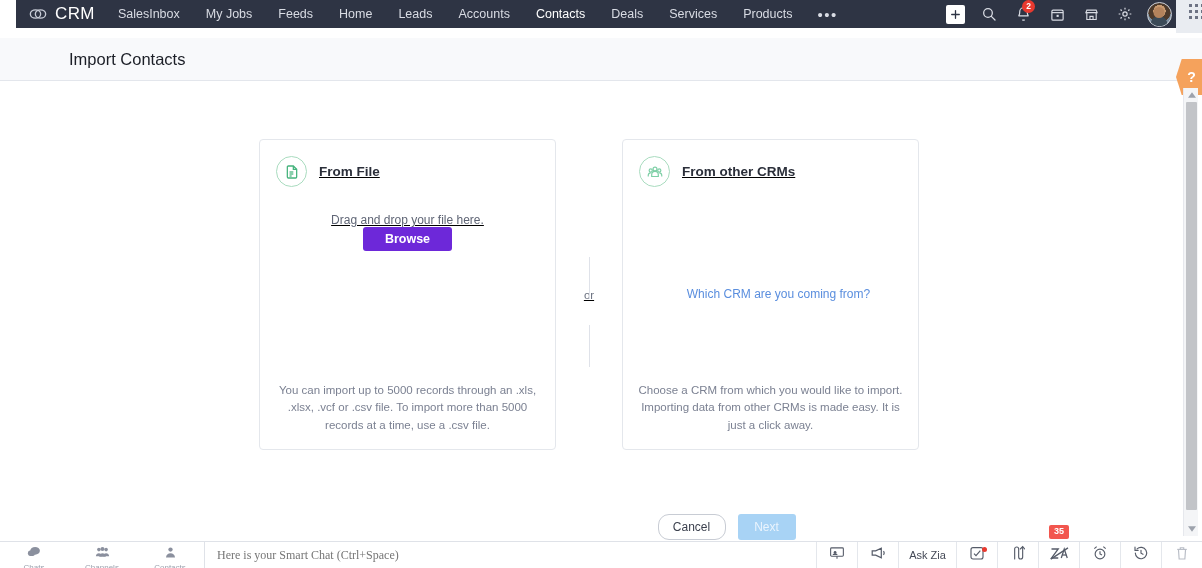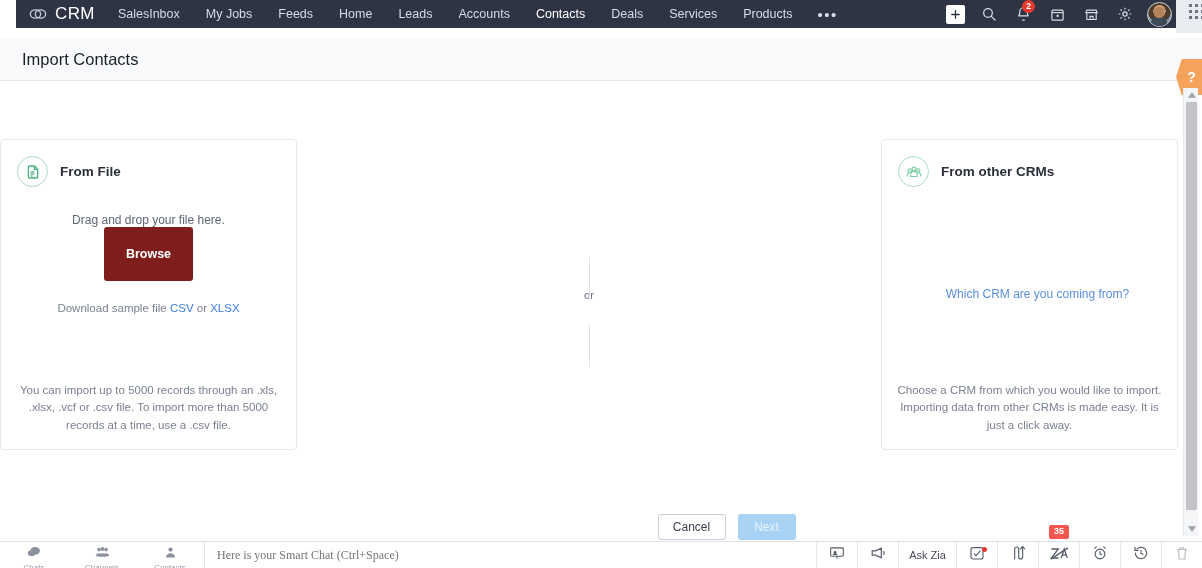--- a/index.html
+++ b/index.html
@@ -82,30 +82,30 @@
     display: flex; align-items: center; justify-content: center; cursor: pointer;
   }
 
   
   .pagehead {
     position: absolute; top: 38px; left: 0;
     width: 1202px; height: 43px;
     background: #f8f9fb; border-bottom: 1px solid #e3e6ec;
     display: flex; align-items: center;
   }
-  .pagetitle { font-size: 16.5px; color: #1c1f27; padding-left: 22px; }
+  .pagetitle { font-size: 16.5px; color: #1c1f27; padding-left: 33px; margin-left: 36px; }
 
   
   .content {
     position: absolute; top: 81px; left: 0;
     width: 1178px; height: 460px; background: #ffffff;
   }
   .cards {
     position: absolute; top: 58px; left: 0; width: 1178px;
-    display: flex; justify-content: space-between; align-items: flex-start;
+    display: flex; justify-content: center; align-items: flex-start; text-decoration: underline;
   }
   .card {
     width: 297px; height: 311px;
     background: #fff; border: 1px solid #e4e7ec; border-radius: 4px;
     position: relative;
   }
   .card-head { display: flex; align-items: center; gap: 12px; padding: 16px 0 0 16px; }
   .card-icon {
     width: 31px; height: 31px; border-radius: 50%;
     border: 1px solid #a9dcbf;
@@ -114,23 +114,23 @@
   .card-title { font-size: 13.5px; color: #2b2f3a; font-weight: bold; }
   .card-foot {
     position: absolute; bottom: 14px; left: 12px; right: 12px;
     font-size: 11.5px; color: #7b8192; line-height: 1.55; text-align: center;
   }
 
   .dropzone { text-align: center; padding-top: 26px; }
   .drop-text { font-size: 12px; color: #5f6575; }
   .or-dash { font-size: 11.5px; color: #6b7180; margin: 8px 0 6px; letter-spacing: 1px; }
   .browse-btn {
-    display: inline-block; background: #7f1d1d; color: #fff;
+    display: inline-block; background: #6d28d9; color: #fff;
     font-size: 12.5px; font-weight: bold;
-    padding: 20px 22px; border-radius: 3px; border: none; cursor: pointer;
+    padding: 5px 22px; border-radius: 3px; border: none; cursor: pointer;
   }
   .sample {
     position: absolute; left: 0; right: 0; top: 162px;
     text-align: center; font-size: 11.5px; color: #7b8192;
   }
   .lnk { color: #3b7ddd; cursor: pointer; }
 
   .crm-link {
     position: absolute; left: 16px; right: 0; top: 147px;
     text-align: center; font-size: 12px; color: #5a8ede; cursor: pointer;
@@ -149,21 +149,21 @@
 
   
   .actions {
     position: absolute; top: 433px; left: 0; width: 1178px;
     display: flex; justify-content: center; gap: 12px;
   }
   .actions .spacer { width: 297px; }
   .btn-cancel {
     width: 68px; height: 26px; font-size: 12px;
     background: #fff; color: #3c414e;
-    border: 1px solid #c8ccd4; border-radius: 3px; cursor: pointer;
+    border: 1px solid #c8ccd4; border-radius: 11px; cursor: pointer;
     font-family: "Liberation Sans", sans-serif;
   }
   .btn-next {
     width: 58px; height: 26px; font-size: 12px;
     background: #a8d3f5; color: #eaf4fd; border: none;
     border-radius: 3px; cursor: pointer;
     font-family: "Liberation Sans", sans-serif;
   }
 
   
@@ -352,23 +352,20 @@
             </svg>
           </span>
           <span class="card-title">From File</span>
         </div>
 
         <div class="dropzone">
           <div class="drop-text">Drag and drop your file here.</div>
           <button class="browse-btn">Browse</button>
         </div>
 
-        <div class="sample">
-          <span>Download sample file </span><span class="lnk">CSV</span><span> or </span><span class="lnk">XLSX</span>
-        </div>
 
         <div class="card-foot">You can import up to 5000 records through an .xls, .xlsx, .vcf or .csv file. To import more than 5000 records at a time, use a .csv file.</div>
       </div>
 
       <div class="or-divider">
         <span class="vline top"></span>
         <span class="ortxt">or</span>
         <span class="vline bot"></span>
       </div>
 

